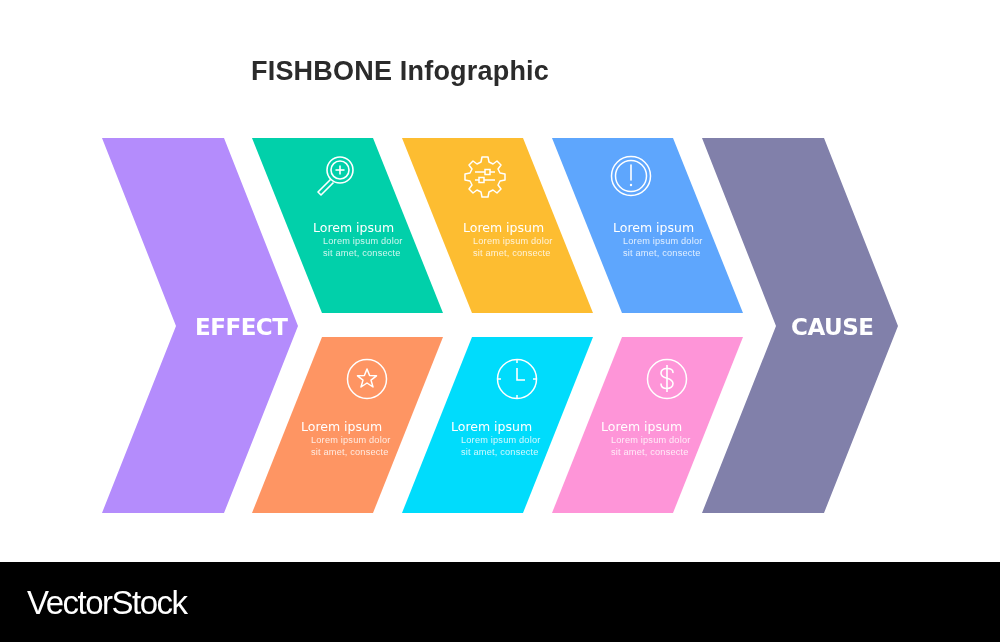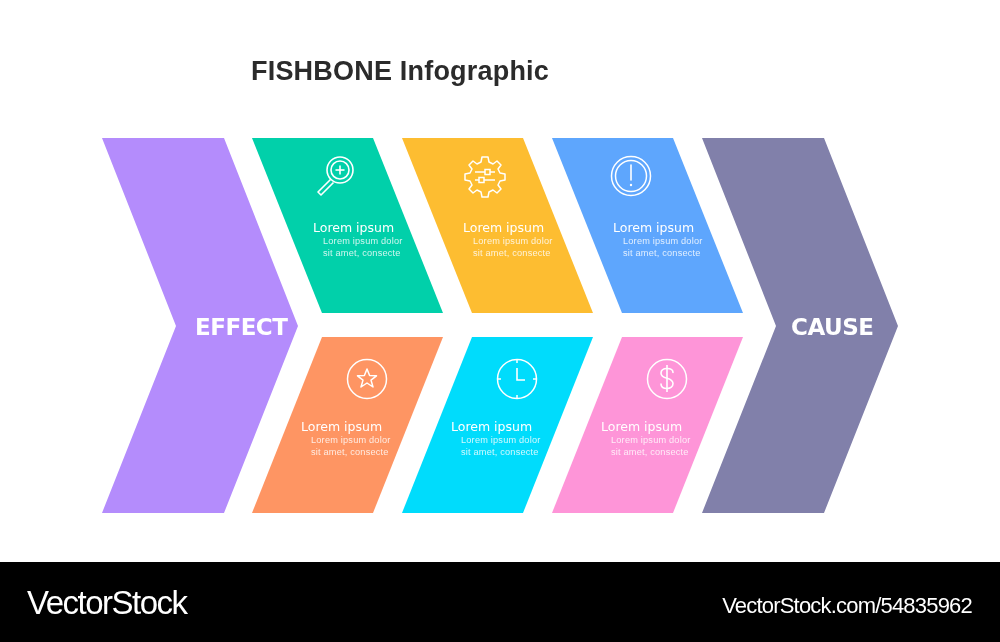--- a/index.html
+++ b/index.html
@@ -106,14 +106,13 @@
     <path d="M28 15.5 C28 13 25.5 11.5 22 11.5 C18.5 11.5 16 13.3 16 16.2 C16 19.5 19.5 20.5 22 21.2 C25 22 28 23.2 28 26.6 C28 29.5 25.5 31.5 22 31.5 C18.5 31.5 16 29.8 16 27" fill="none" stroke="#fff" stroke-width="1.6" stroke-linecap="round"></path>
     <line x1="22" y1="8" x2="22" y2="35" stroke="#fff" stroke-width="1.6"></line>
   </svg>
   <div class="head" style="left:0; top:62px;">Lorem ipsum</div>
   <div class="body" style="left:0; top:77px;">Lorem ipsum dolor</div>
   <div class="body" style="left:0; top:89px;">sit amet, consecte</div>
 </div>
 
 <div class="footer">
   <div class="brand">VectorStock</div>
-  <div class="ref">VectorStock.com/54835962</div>
 </div>
 
 </body></html>

